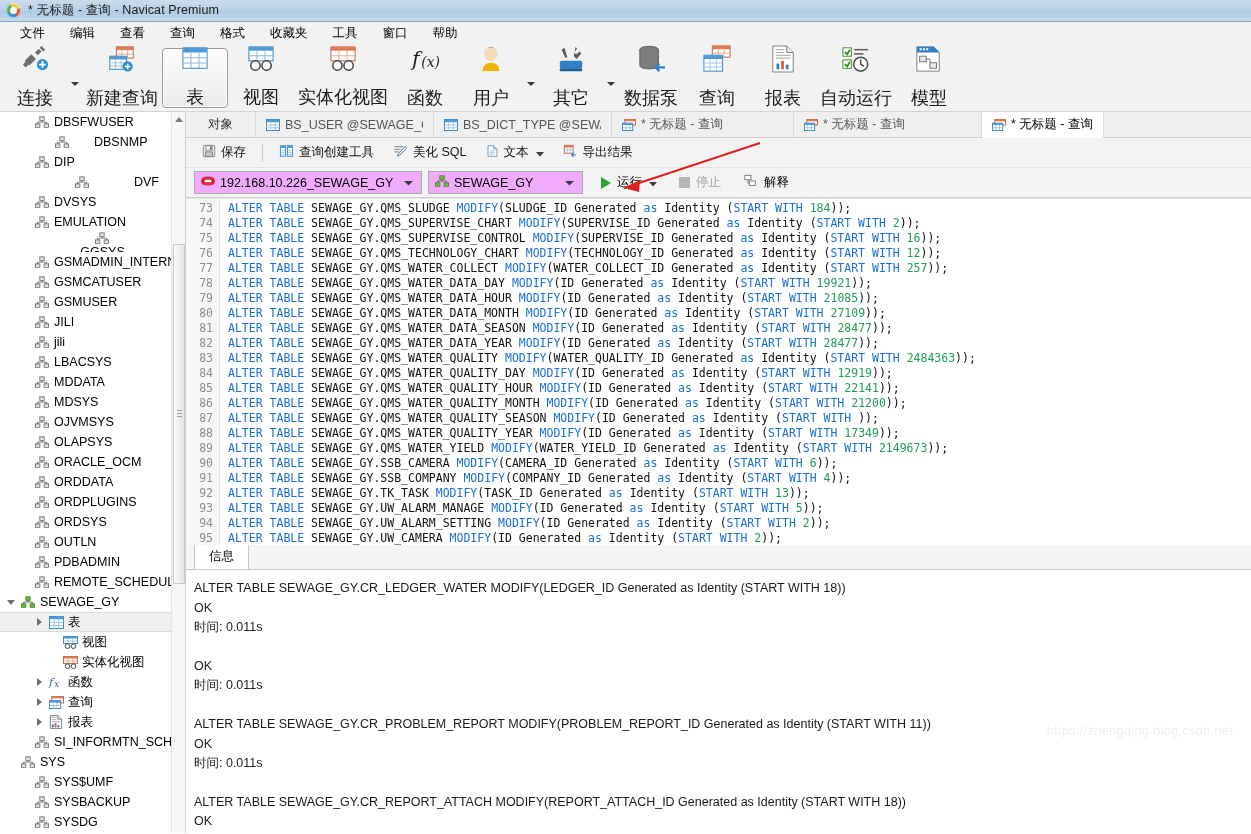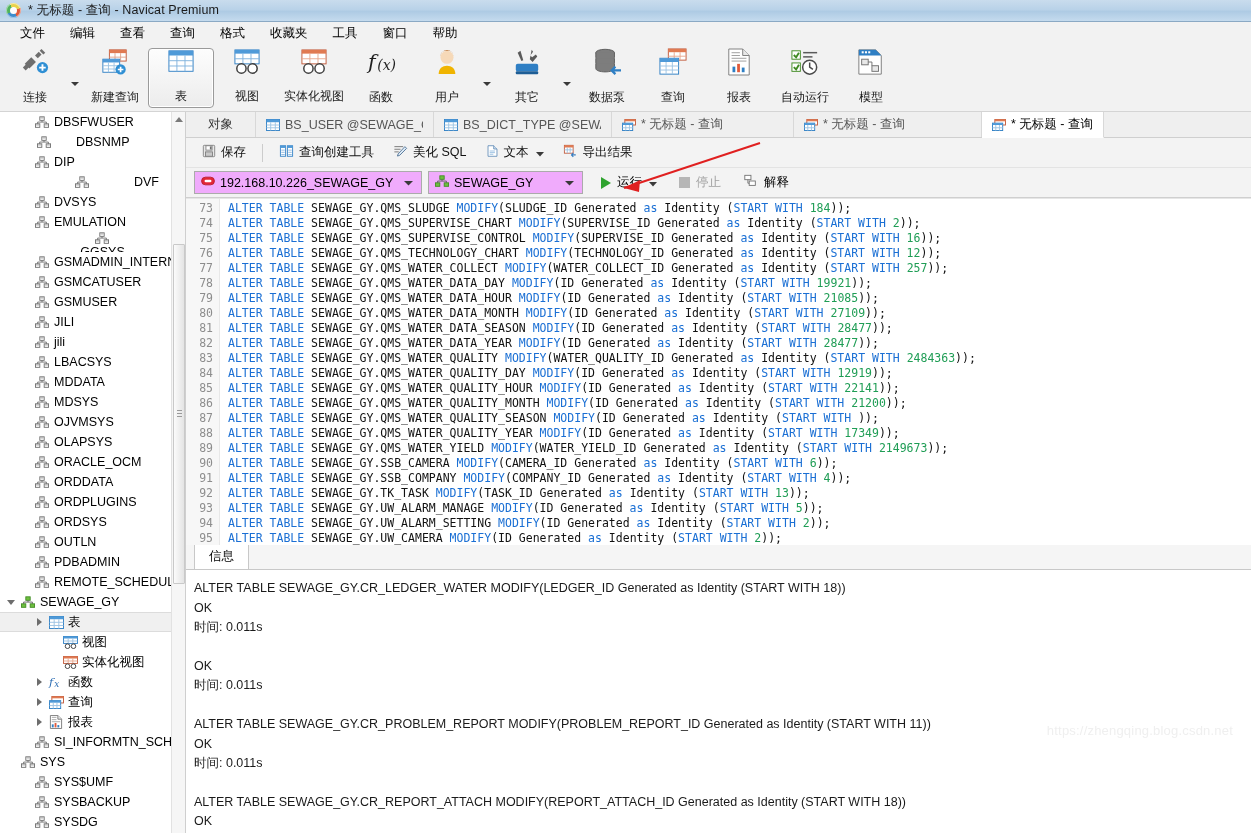--- a/index.html
+++ b/index.html
@@ -57,21 +57,21 @@
     display: flex; flex-direction: column; align-items: center; justify-content: center;
     min-width: 66px; height: 60px; padding: 2px 4px 3px;
     cursor: default; position: relative;
   }
   .rb.selected {
     border: 1px solid #9a9a9a; border-radius: 4px;
     background: linear-gradient(to bottom,#fdfdfd,#ececec);
     box-shadow: inset 0 0 0 1px #ffffff;
   }
   .rb .glyph { height: 34px; display: flex; align-items: center; justify-content: center; }
-  .rb .lbl { font-size: 12px; color: #1a1a1a; margin-top: 13px; white-space: nowrap; }
+  .rb .lbl { font-size: 18px; color: #1a1a1a; margin-top: 13px; white-space: nowrap; }
   .rb-caret {
     width: 14px; height: 60px; display: flex; align-items: center; justify-content: center;
     cursor: default;
   }
   .caret-dn {
     width: 0; height: 0; border-left: 4px solid transparent; border-right: 4px solid transparent;
     border-top: 4px solid #3a3a3a; margin-top: 12px;
   }
 
   
@@ -449,21 +449,21 @@
       <path d="M8 4.5v2M3 8.5v-2h10v2" stroke="#6a6a6a" fill="none"></path>
       <g fill="#9a9a9a">
                   <rect x="6.3" y="1.3" width="3.4" height="1"></rect>
                   <rect x="1.3" y="9.3" width="3.4" height="1"></rect>
                   <rect x="11.3" y="9.3" width="3.4" height="1"></rect>
                 </g>
               </svg>
             </span>
             <span class="tlabel">DBSFWUSER</span>
           </div>
-          <div class="tnode" style=" gap: 20px;">
+          <div class="tnode" style="padding-left: 18px; gap: 20px;">
             <span class="tw"></span>
             <span class="ticon">
               <svg width="14" height="13" viewBox="0 0 16 14">
       <rect x="5.5" y="0.5" width="5" height="4" fill="#fff" stroke="#6a6a6a"></rect>
       <rect x="0.5" y="8.5" width="5" height="4" fill="#fff" stroke="#6a6a6a"></rect>
       <rect x="10.5" y="8.5" width="5" height="4" fill="#fff" stroke="#6a6a6a"></rect>
       <path d="M8 4.5v2M3 8.5v-2h10v2" stroke="#6a6a6a" fill="none"></path>
       <g fill="#9a9a9a">
                   <rect x="6.3" y="1.3" width="3.4" height="1"></rect>
                   <rect x="1.3" y="9.3" width="3.4" height="1"></rect>

